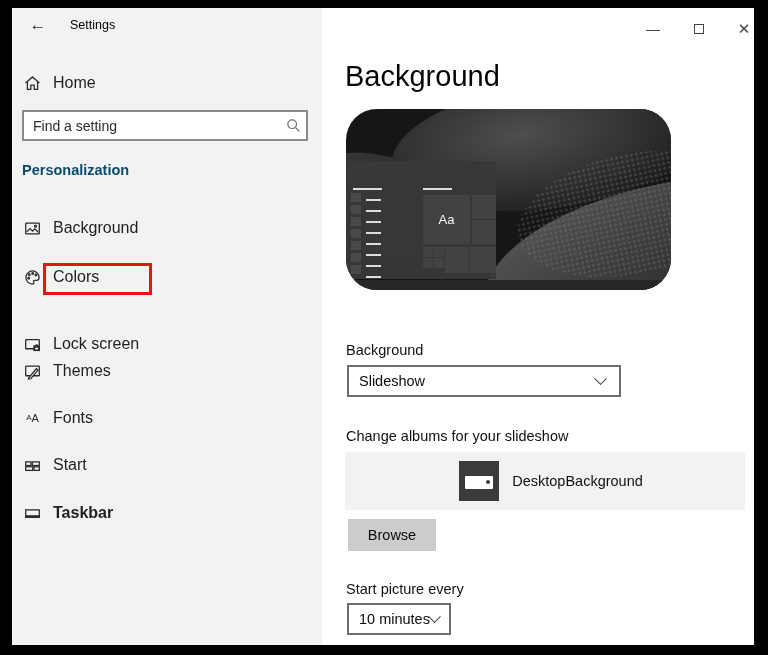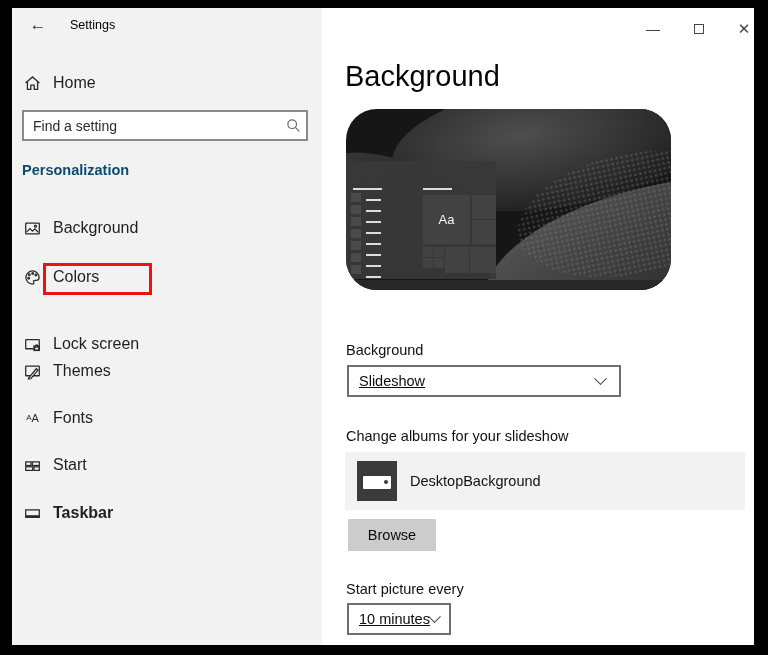--- a/index.html
+++ b/index.html
@@ -132,32 +132,32 @@
 
   .field-label { position:absolute; left:24px; font-size:14.5px; color:#111; }
   .lbl-bg { top:334px; }
   .lbl-albums { top:420px; }
   .lbl-change { top:573px; }
 
   .select {
     position:absolute; left:25px; background:#fff; border:2px solid #6e6e6e;
     display:flex; align-items:center; font-size:14.5px; color:#0c0c0c;
   }
-  .select .val { padding-left:10px; flex:1; white-space:nowrap;text-decoration:underline; }
+  .select .val { padding-left:10px; flex:1; white-space:nowrap; }
   .chevron {
     width:9px; height:9px; border-right:1.6px solid #4a4a4a; border-bottom:1.6px solid #4a4a4a;
     transform:rotate(45deg) translate(-2px,-2px); margin-right:14px; flex:none;
   }
   .sel-bg { top:357px; width:274px; height:32px; }
   .sel-change { top:595px; width:104px; height:32px; }
   .sel-change .chevron { margin-right:11px; }
 
   .album-row {
     position:absolute; left:23px; top:444px; width:400px; height:58px;
-    background:#f2f2f2; display:flex; align-items:center;
+    background:#f2f2f2; display:flex; align-items:center;justify-content:center;
   }
   .album-icon {
     width:40px; height:40px; background:#3b3b3b; margin-left:12px; flex:none;
     position:relative;
   }
   .album-icon .slide {
     position:absolute; left:6px; top:15px; width:28px; height:13px; background:#fff; border-radius:1px;
   }
   .album-icon .slide::after {
     content:""; position:absolute; right:3px; top:4px; width:4px; height:4px;

